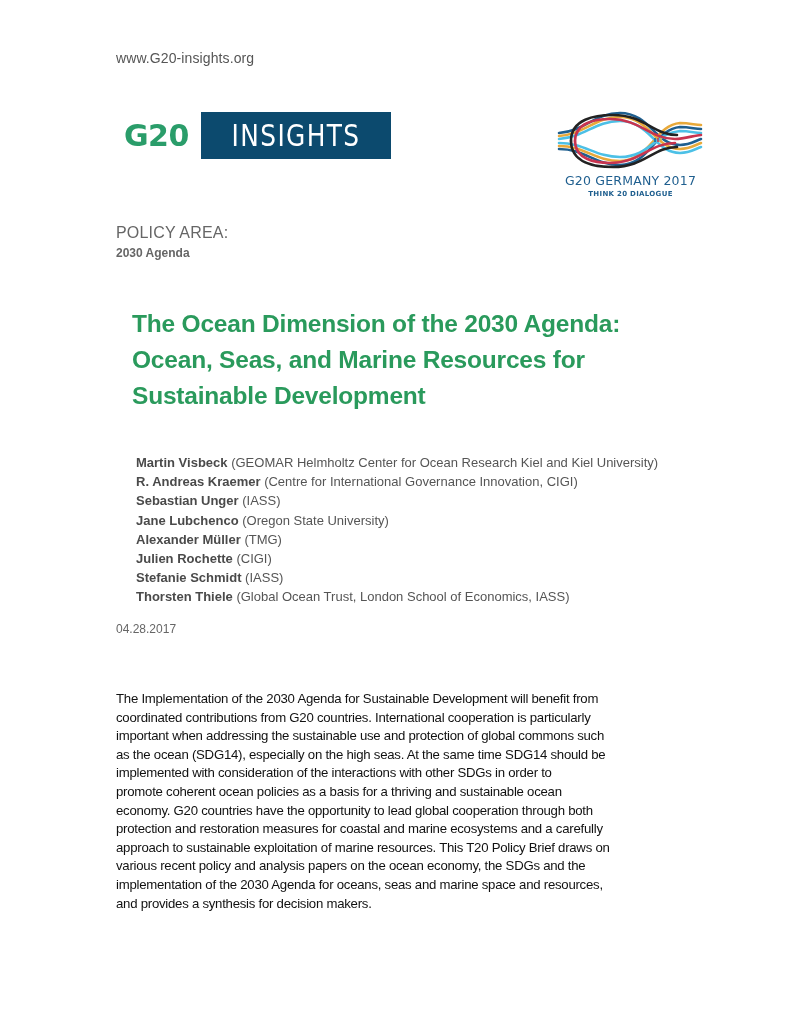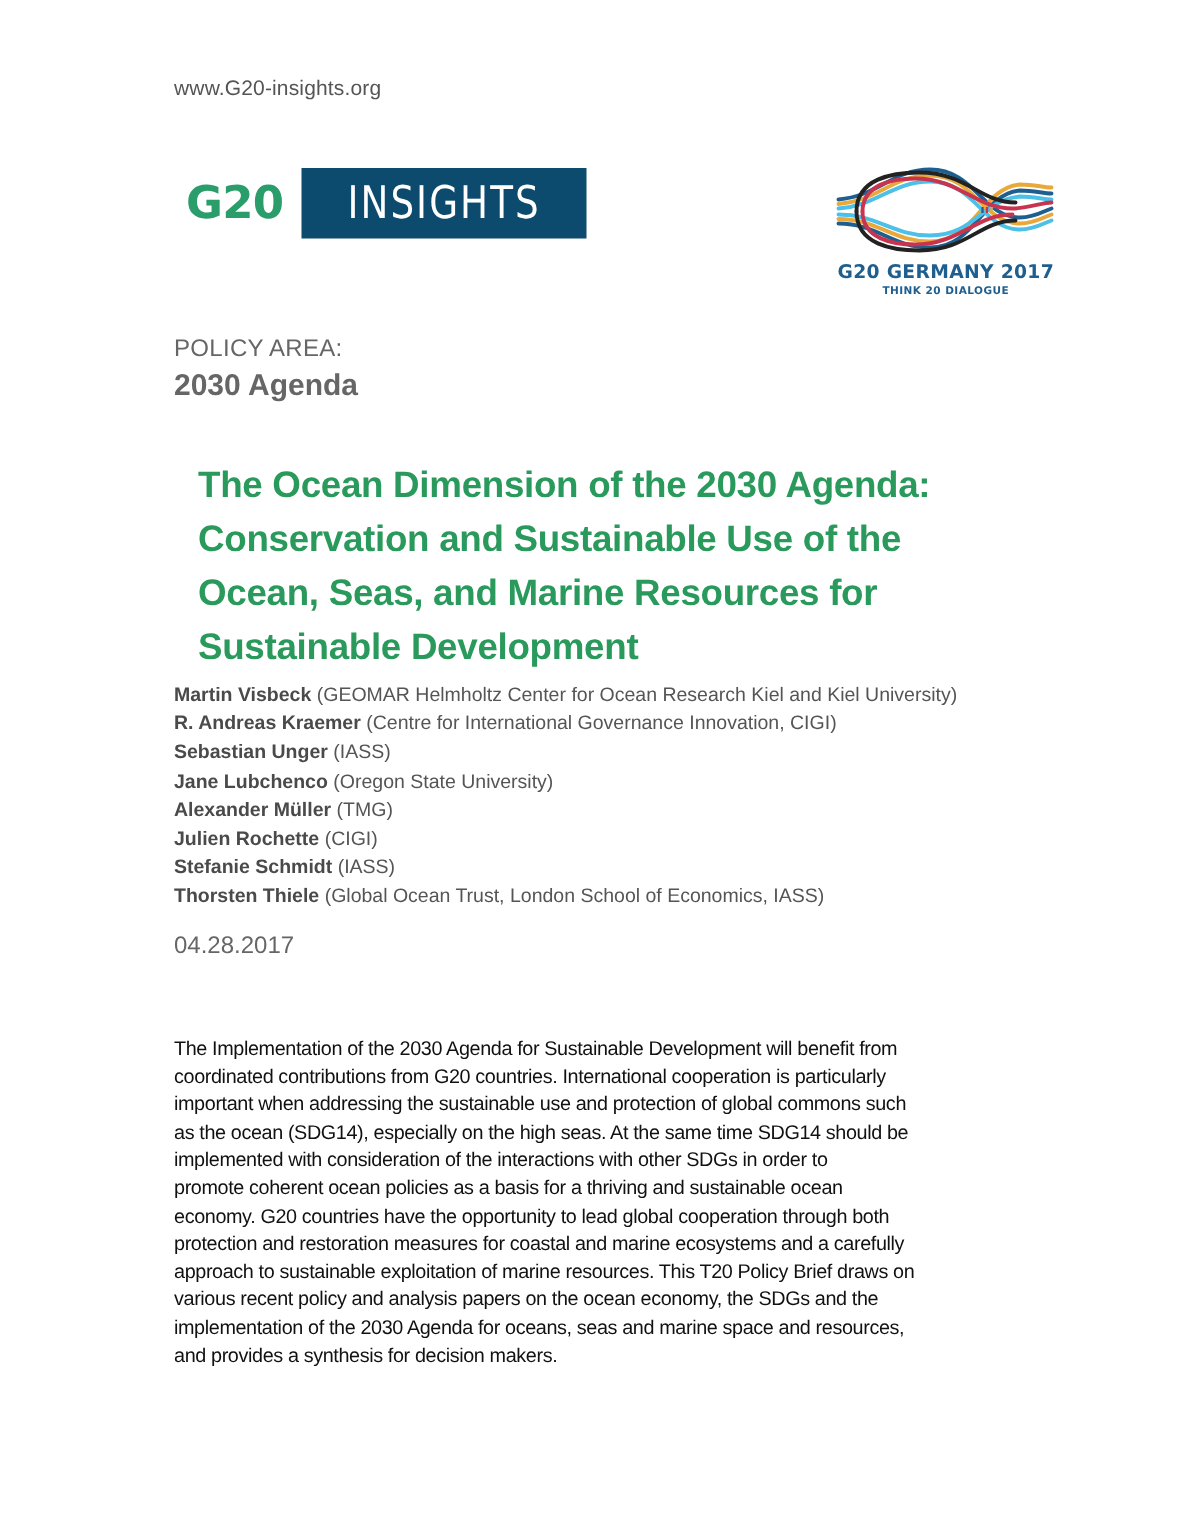--- a/index.html
+++ b/index.html
@@ -74,21 +74,21 @@
       position: absolute;
       left: 0; top: 0;
     }
     .summit-logo .summit-title {
       position: absolute;
       left: 3px;
       top: 68px;
       width: 145px;
       text-align: center;
       font-family: "DejaVu Sans", sans-serif;
-      font-weight: bold;
+      font-weight: normal;
       font-size: 12.5px;
       color: #1f5f8f;
       letter-spacing: 0.2px;
       white-space: nowrap;
     }
     .summit-logo .summit-sub {
       position: absolute;
       left: 3px;
       top: 85px;
       width: 145px;
@@ -105,21 +105,21 @@
       left: 116px;
       top: 224px;
       font-size: 16px;
       color: #666;
       letter-spacing: 0.2px;
     }
     .policy-value {
       position: absolute;
       left: 116px;
       top: 246px;
-      font-size: 20px;
+      font-size: 12px;
       font-weight: bold;
       color: #666;
     }
     .title {
       position: absolute;
       left: 116px;
       top: 290px;
       width: 560px;
       margin: 16px;
       font-size: 24.5px;
@@ -130,27 +130,27 @@
     }
     .title .line { display: block; white-space: nowrap; }
     .authors {
       position: absolute;
       left: 116px;
       top: 453px;
       font-size: 13px;
       color: #555;
       line-height: 19.2px;
     }
-    .authors .author { white-space: nowrap; }
+    .authors .author { white-space: nowrap; margin-left: 20px; }
     .authors .name { font-weight: bold; color: #4a4a4a; }
     .date {
       position: absolute;
       left: 116px;
       top: 622px;
-      font-size: 16px;
+      font-size: 12px;
       color: #666;
     }
     .abstract-heading {
       position: absolute;
       left: 116px;
       top: 653px;
       margin: 0;
       font-size: 28px;
       font-weight: normal;
       color: #2a9a5c;
@@ -209,21 +209,20 @@
     </svg>
     <div class="summit-title">G20 GERMANY 2017</div>
     <div class="summit-sub">THINK 20 DIALOGUE</div>
   </div>
 
   <div class="policy-label">POLICY AREA:</div>
   <div class="policy-value">2030 Agenda</div>
 
   <h1 class="title">
     <span class="line">The Ocean Dimension of the 2030 Agenda:</span>
-    <span class="line">Conservation and Sustainable Use of the</span>
     <span class="line">Ocean, Seas, and Marine Resources for</span>
     <span class="line">Sustainable Development</span>
   </h1>
 
   <div class="authors">
     <div class="author">
       <span class="name">Martin Visbeck</span>
       <span class="aff">(GEOMAR Helmholtz Center for Ocean Research Kiel and Kiel University)</span>
     </div>
     <div class="author">

